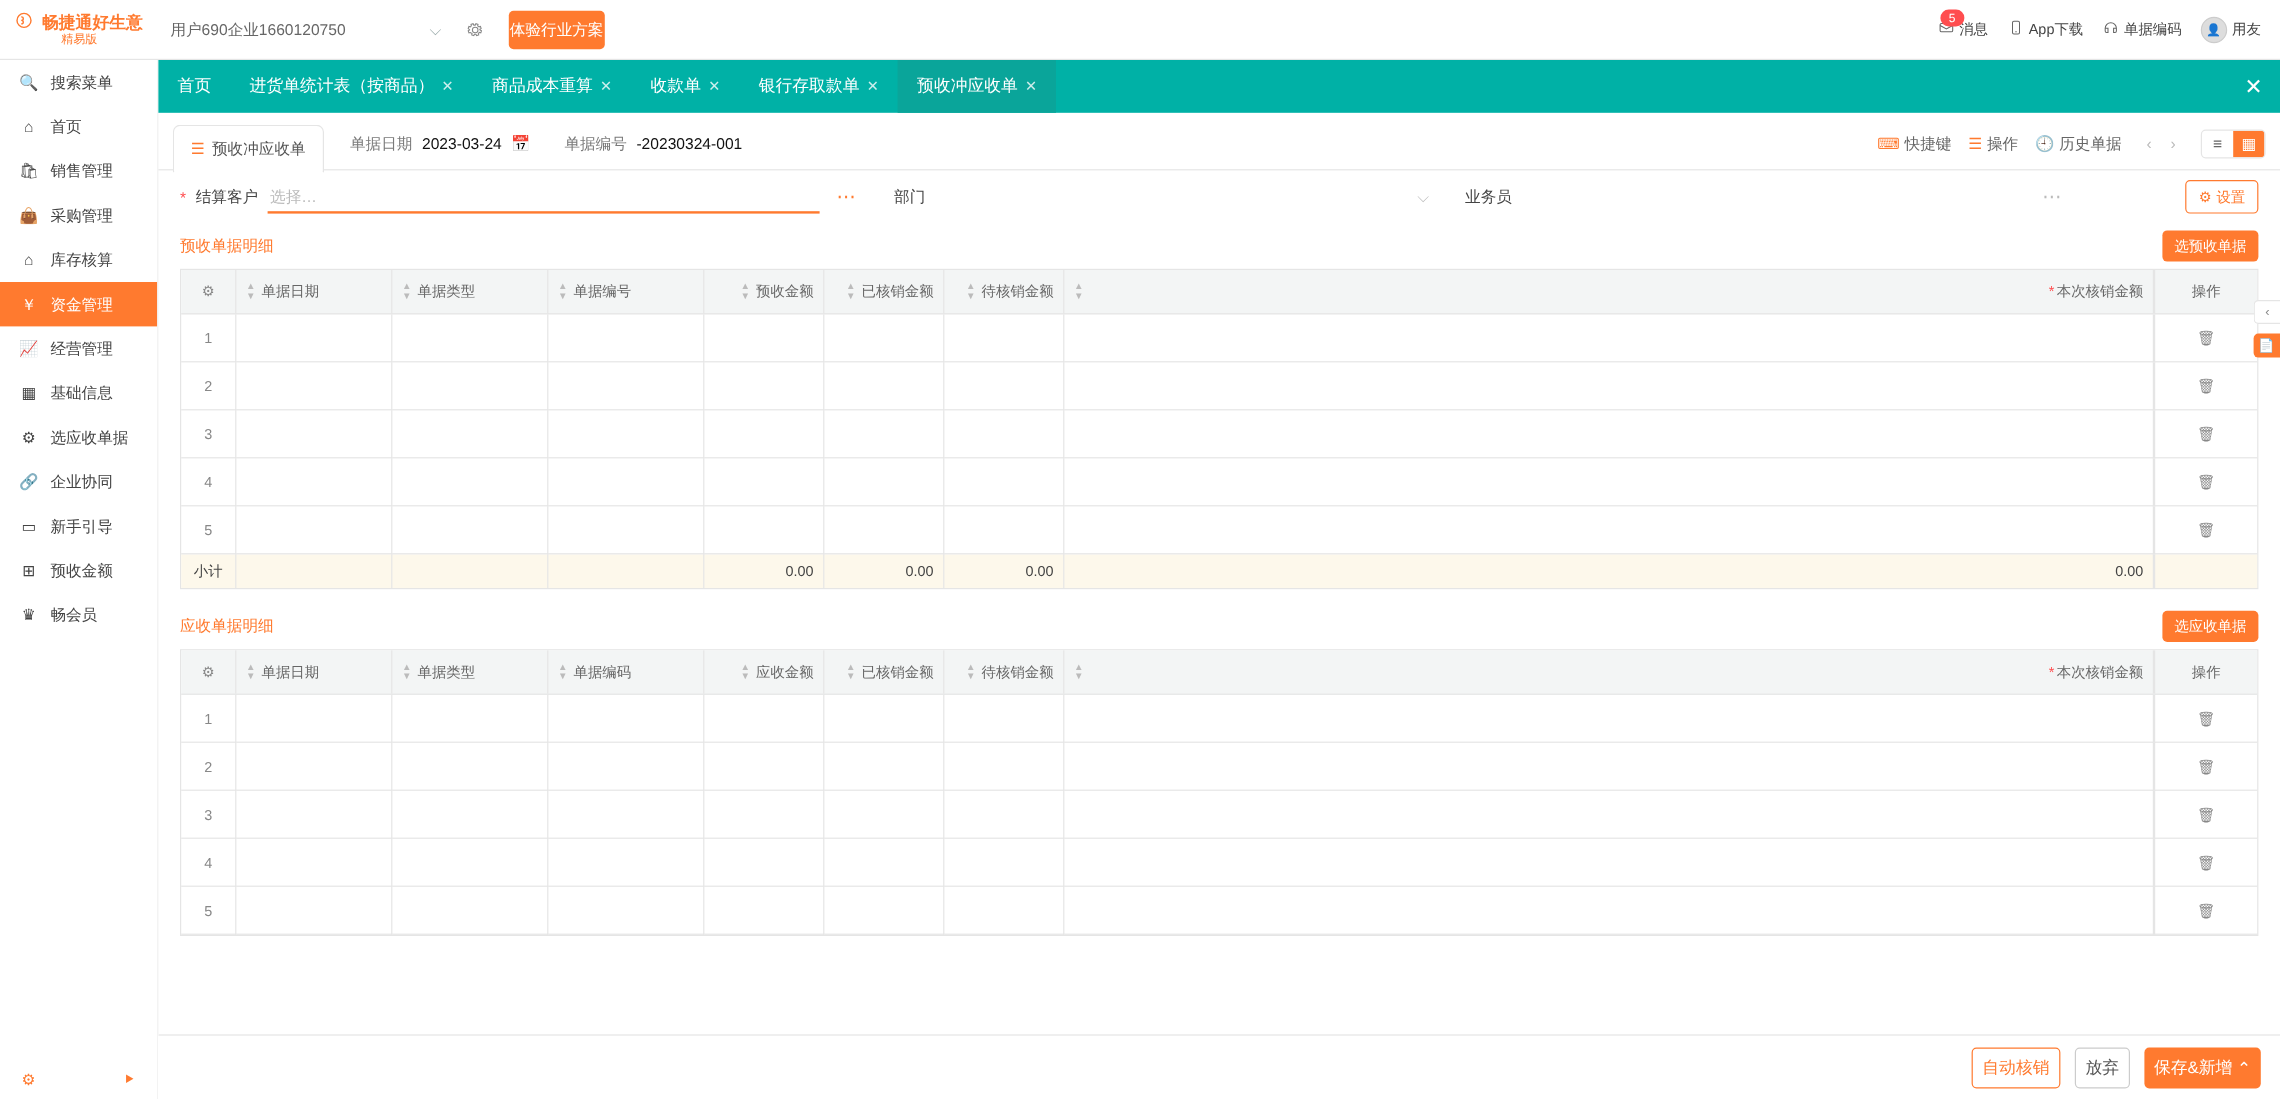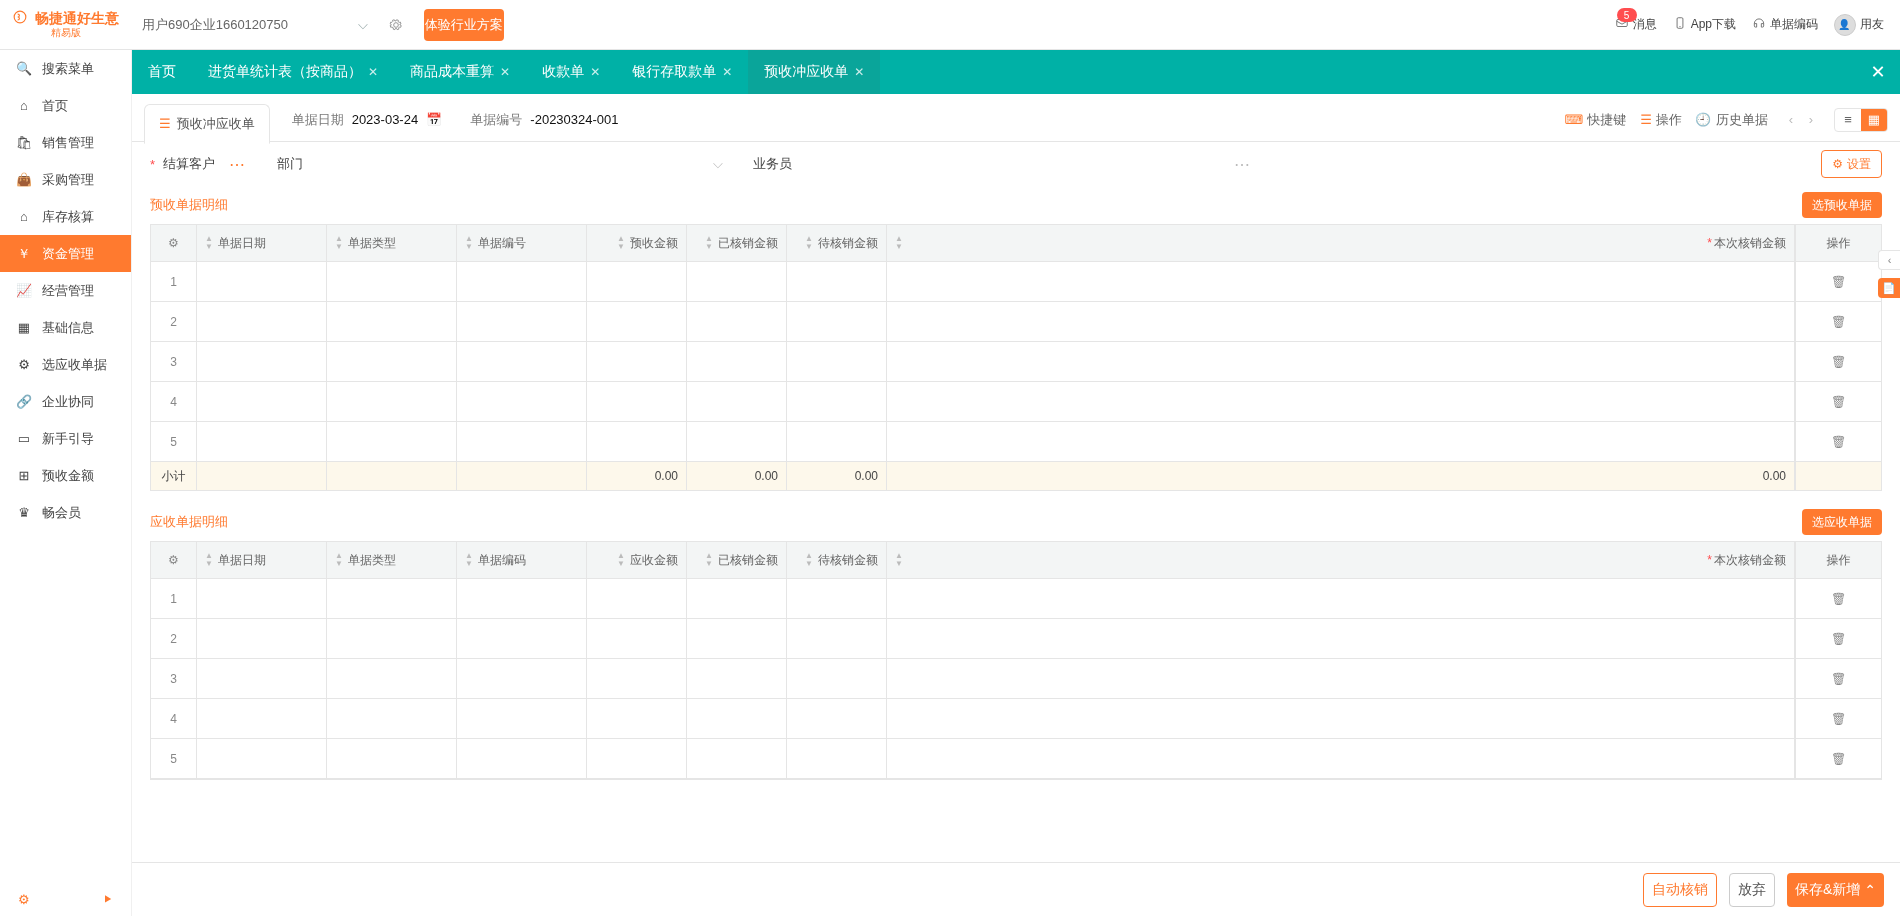--- a/index.html
+++ b/index.html
@@ -319,20 +319,21 @@
         </div>
       </div>
     </div>
 
     <div class="scroll-area">
 
       <div class="form-row">
         <div class="fld">
           <span class="star">*</span>
           <label>结算客户</label>
+          <input class="cust-input ph" placeholder="选择…" style="">
           <span class="dots">⋯</span>
         </div>
         <div class="fld">
           <label>部门</label>
           <div class="dep-wrap">
             <input class="dep-input" style="">
             <span class="dep-chevron">⌵</span>
           </div>
         </div>
         <div class="fld">

